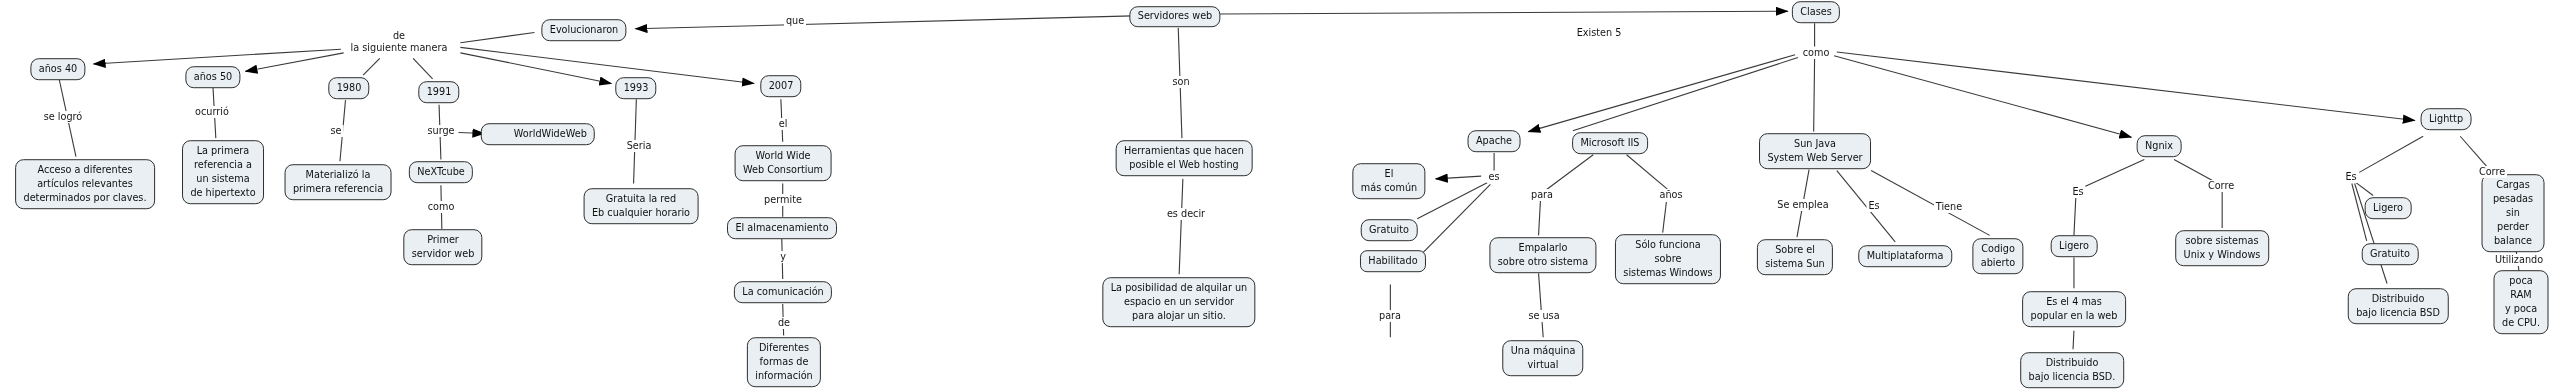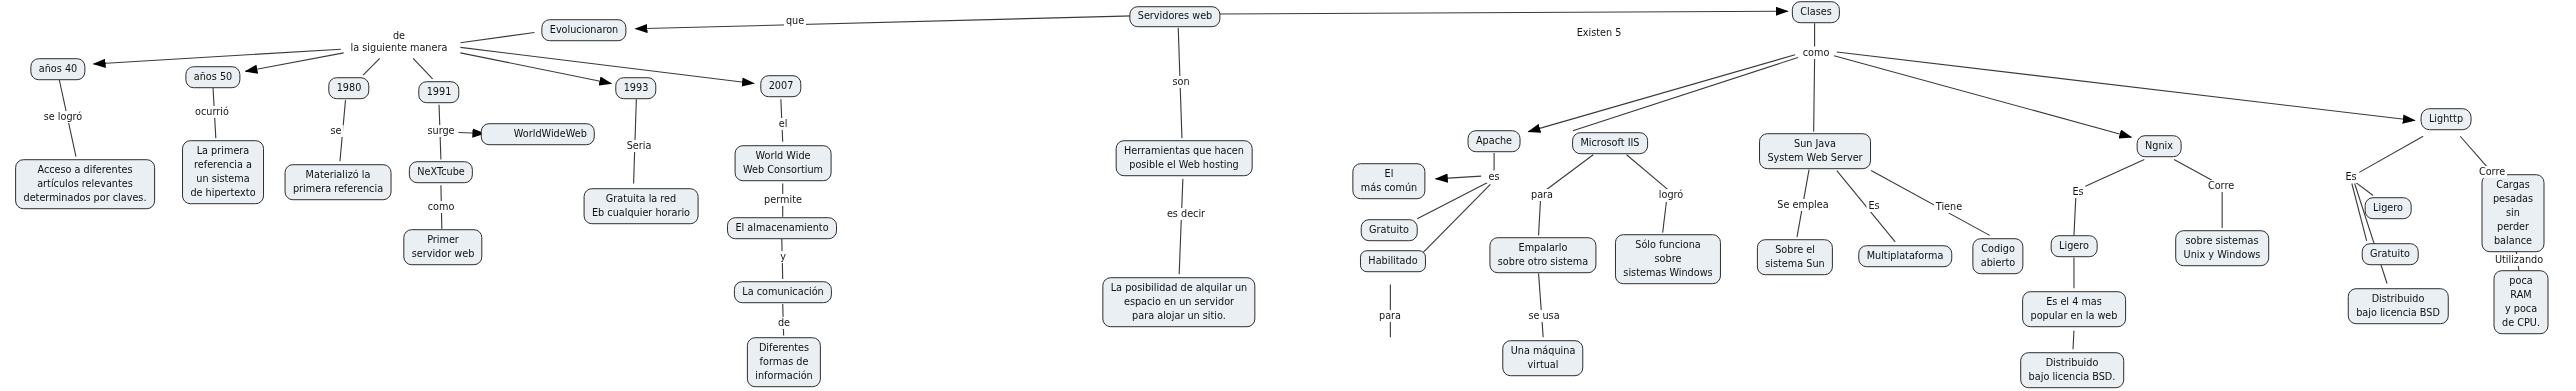--- a/index.html
+++ b/index.html
@@ -200,21 +200,21 @@
     <div class="link-label" style="left: 784px; top: 323px;">de</div>
     <div class="link-label" style="left: 1181px; top: 82px;">son</div>
     <div class="link-label" style="left: 1186px; top: 214px;">es decir</div>
     <div class="link-label" style="left: 795px; top: 21px;">que</div>
     <div class="link-label" style="left: 1599px; top: 24px; margin-top: 9px;">Existen 5</div>
     <div class="link-label" style="left: 1816px; top: 53px;">como</div>
     <div class="link-label" style="left: 1494px; top: 177px;">es</div>
     <div class="link-label" style="left: 1390px; top: 316px;">para</div>
     <div class="link-label" style="left: 1542px; top: 195px;">para</div>
     <div class="link-label" style="left: 1544px; top: 316px;">se usa</div>
-    <div class="link-label" style="left: 1671px; top: 195px;">logró</div>
+    <div class="link-label" style="left: 1671px; top: 195px;">años</div>
     <div class="link-label" style="left: 1803px; top: 205px;">Se emplea</div>
     <div class="link-label" style="left: 1874px; top: 206px;">Es</div>
     <div class="link-label" style="left: 1949px; top: 207px;">Tiene</div>
     <div class="link-label" style="left: 2078px; top: 192px;">Es</div>
     <div class="link-label" style="left: 2221px; top: 186px;">Corre</div>
     <div class="link-label" style="left: 2351px; top: 177px;">Es</div>
     <div class="link-label" style="left: 2492px; top: 172px;">Corre</div>
     <div class="link-label" style="left: 2519px; top: 260px;">Utilizando</div>
   </div>
 

